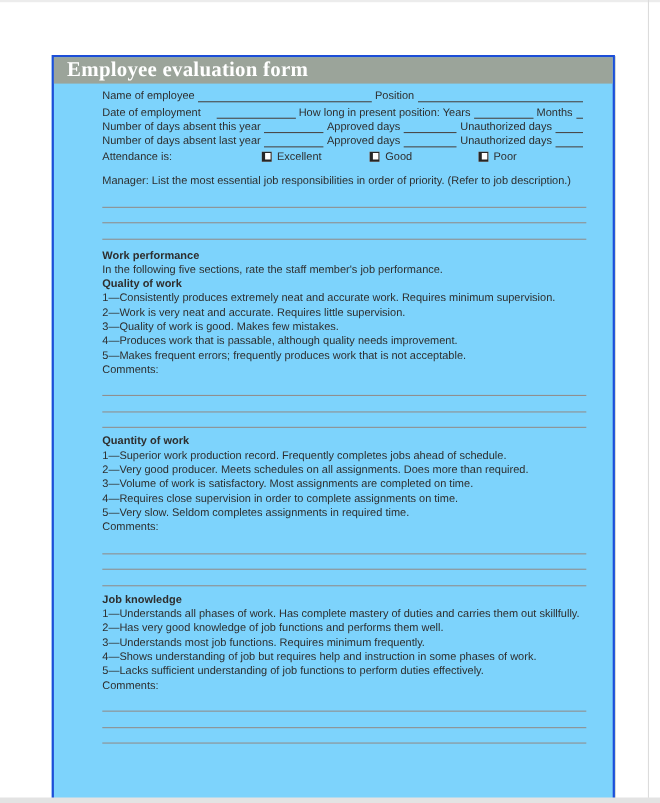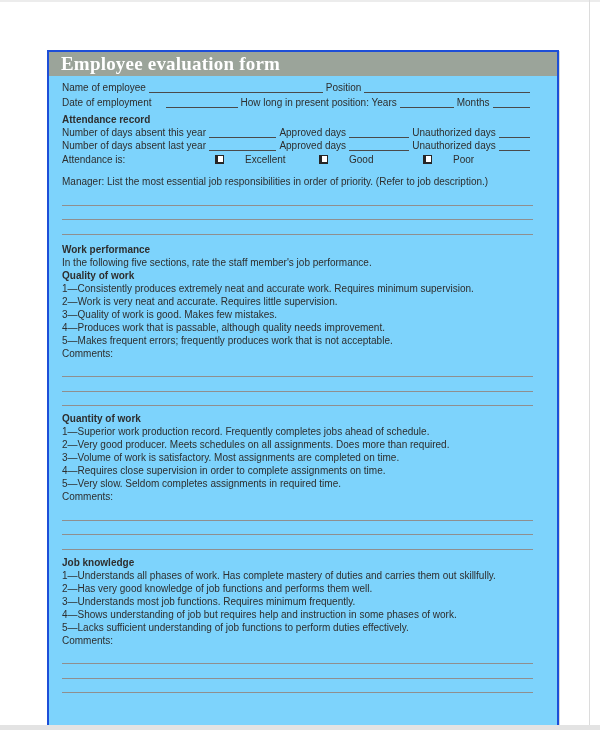--- a/index.html
+++ b/index.html
@@ -16,34 +16,34 @@
     background:#7dd3fc; border:2px solid #1d4ed8; box-sizing:border-box;
     box-shadow:1px 1px 0 #d6dad6;
   }
   .header-bar {
     height:24px; background:#9ba49a; display:flex; align-items:center;
   }
   .header-title {
     font-family:"Liberation Serif", serif; font-weight:bold; font-size:19px;
     color:#ffffff; padding-left:12px; letter-spacing:0.2px; line-height:22px;
   }
-  .content { padding:5px 24px 0 13px; font-size:10px; line-height:13px; }
+  .content { padding:5px 24px 0 13px; font-size:10px; line-height:13px;margin-left:31px; }
 
   .row { display:flex; align-items:flex-end; white-space:nowrap; }
   .row.v2 { margin-top:2px; }
   .fill { border-bottom:1px solid #4a4a4a; height:9px; margin:0 3px 1px 3px; display:inline-block; }
   .grow1 { flex:1; }
   b { font-weight:normal; }
 
   .sec-h { font-weight:bold; }
   .mt4 { margin-top:4px; } .mt6 { margin-top:6px; } .mt8 { margin-top:8px; } .mt9 { margin-top:9px; }
 
   .cb-row { display:flex; align-items:flex-start; margin-top:1px; }
   .cb-label { width:153px; }
-  .opt { display:flex; align-items:center; width:104px;gap:16px; }
+  .opt { display:flex; align-items:center; width:104px; }
   .cb {
     width:9px; height:9px; box-sizing:border-box; display:inline-block;
     border:1px solid #262626; border-left-width:3px; border-bottom-width:2px;
     margin-right:5px; background:#fff;
   }
   .write-line { height:13.5px; border-bottom:1px solid #8f8f8f; }
   .lines-block { margin-top:3px; }
   .item { display:flex; white-space:nowrap; }
 </style>
 </head>
@@ -68,21 +68,20 @@
 
     <div class="row v2">
       <span>Date of employment</span>
       <span class="fill" style="width:72px; margin-left:14px"></span>
       <span>How long in present position: Years</span>
       <span class="fill" style="width:54px"></span>
       <span>Months</span>
       <span class="fill grow1"></span>
     </div>
 
-    <div class="sec-h mt4">Attendance record</div>
 
     <div class="row">
       <span>Number of days absent this year</span>
       <span class="fill" style="flex:1.4"></span>
       <span>Approved days</span>
       <span class="fill" style="flex:1.25"></span>
       <span>Unauthorized days</span>
       <span class="fill" style="flex:0.65"></span>
     </div>
 

